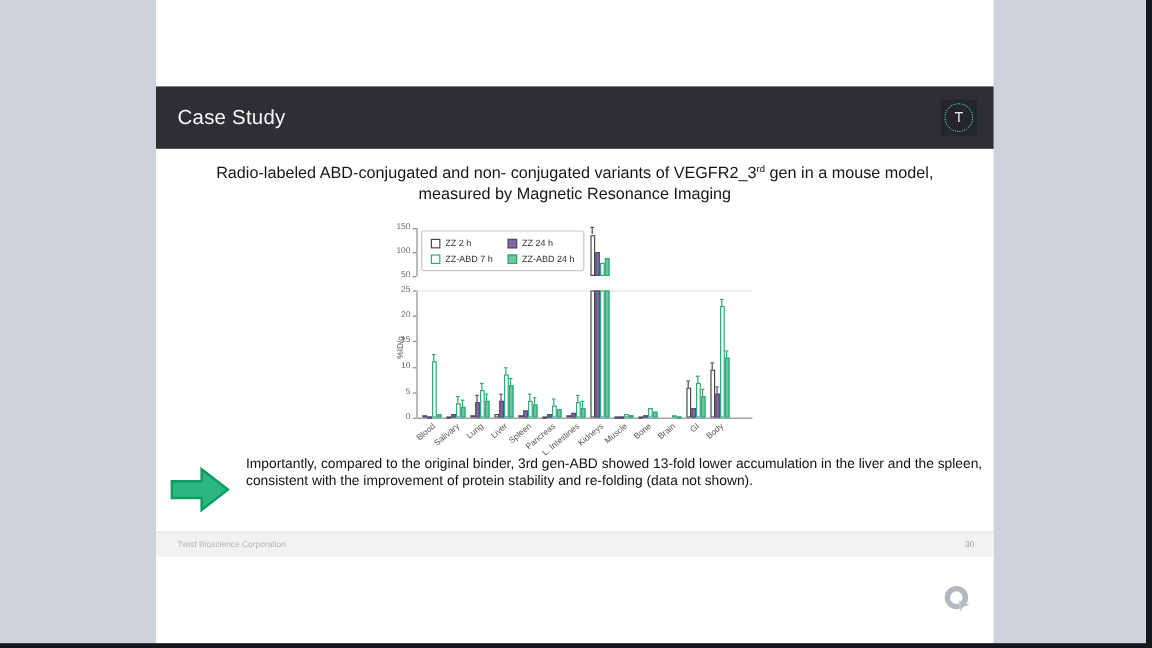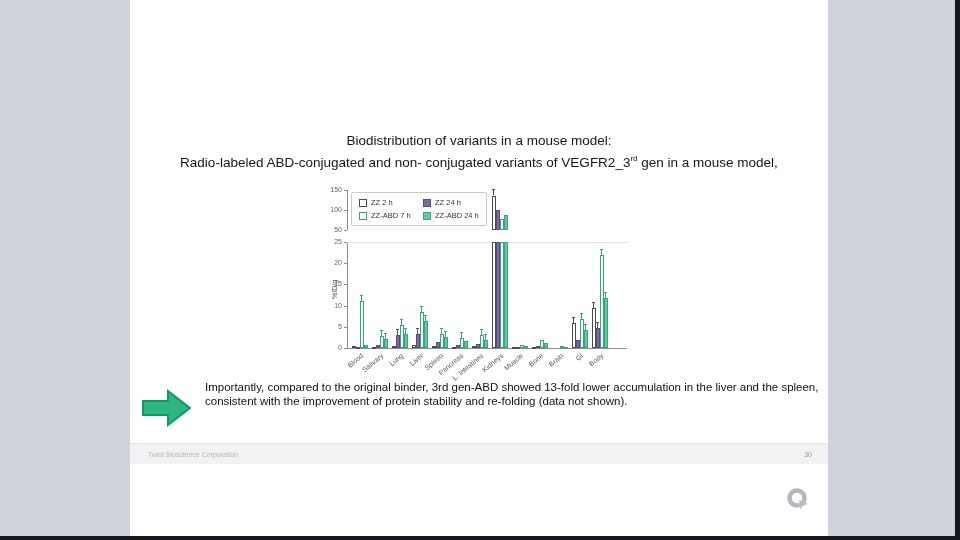--- a/index.html
+++ b/index.html
@@ -45,24 +45,32 @@
   #watermark{position:absolute;left:786px;top:487px;display:flex;align-items:center;color:#b3b7bf;}
   #wm-text{font-size:17px;font-weight:bold;letter-spacing:.2px;margin-left:3px;}
 </style>
 </head>
 <body>
 
 <div id="stage">
 
   <div id="panel"></div>
 
+  <div id="header">
+    <div id="header-title">Case Study</div>
+    <div id="logo">
+      <div id="logo-ring">
+        <span>T</span>
+      </div>
+    </div>
+  </div>
 
   <div id="slide-title">
-    <div>Biodistribution of variants in a mouse model:</div>
     <div><span>Radio-labeled ABD-conjugated and non- conjugated variants of VEGFR2_3</span><sup>rd</sup><span> gen in a mouse model,</span></div>
+    <div>measured by Magnetic Resonance Imaging</div>
   </div>
 
   <div id="chart">
     <div id="ylab">%ID/g</div>
     <div id="legend">
         <div class="leg-item">
           <span class="leg-sw" style="background: rgb(255, 255, 255); border-color: rgb(74, 74, 74);"></span>
           <span>ZZ 2 h</span>
         </div>
         <div class="leg-item">

